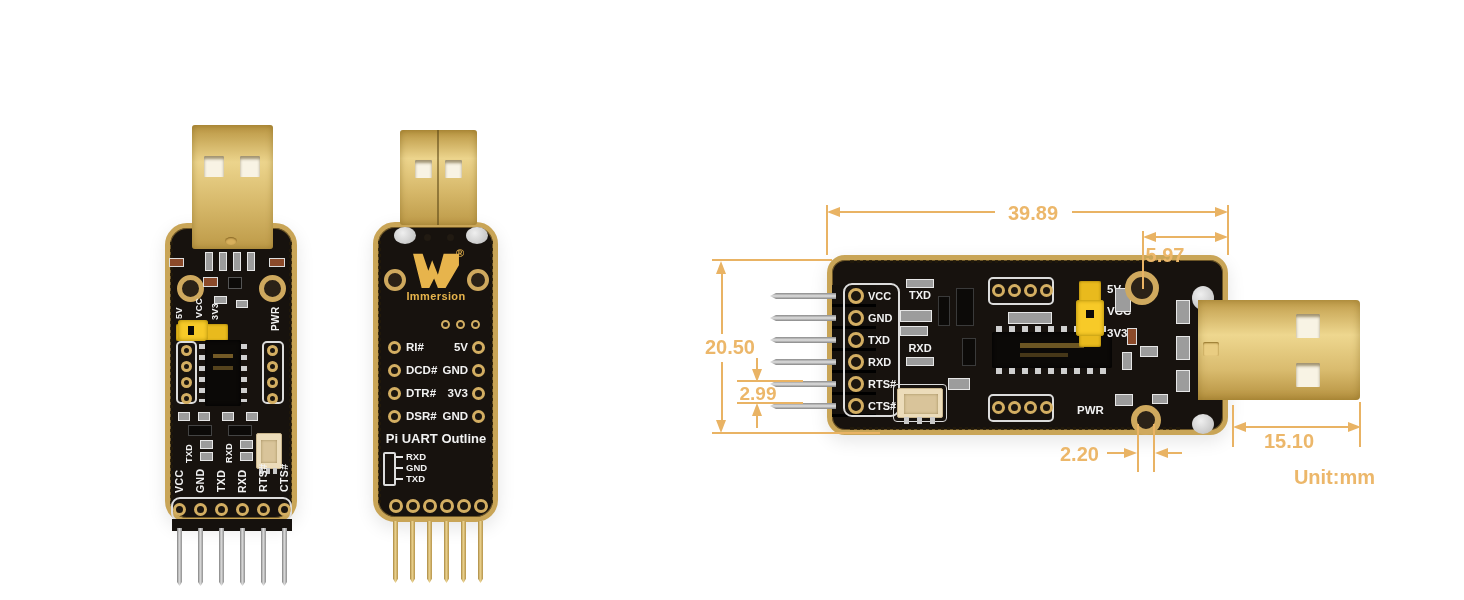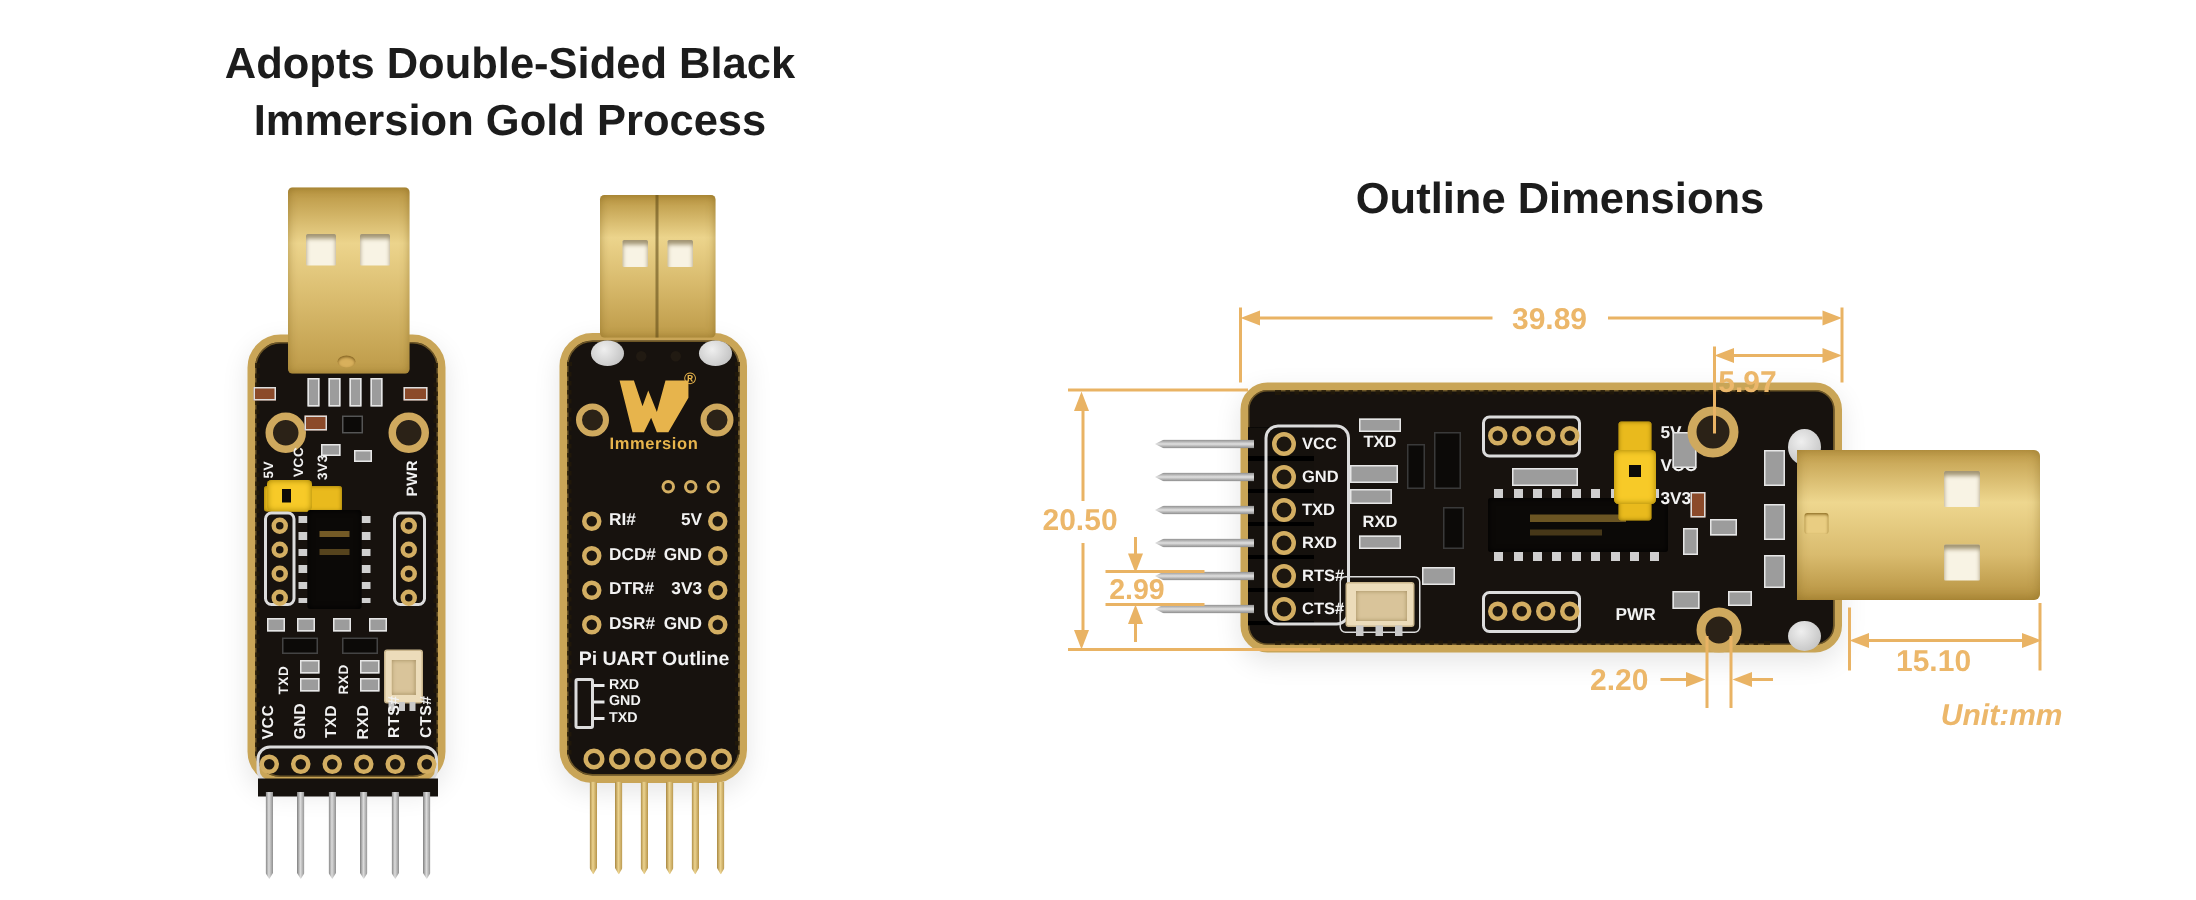--- a/index.html
+++ b/index.html
@@ -57,24 +57,20 @@
   .jumper{position:absolute;background:#e9ba1d;border-radius:2px;box-shadow:inset 0 0 3px #8a6c00;}
   .jumpcap{position:absolute;background:#f7ca28;border-radius:3px;box-shadow:inset 0 0 4px #9c7b00;}
   .jst{position:absolute;background:#ecdcba;border:1px solid #c9b58c;border-radius:2px;box-sizing:border-box;}
   .jst-in{position:absolute;background:#d9c49a;box-shadow:inset 0 0 3px #a08a5c;}
 </style>
 </head>
 <body>
 
 <div class="canvas">
 
-  <div class="title" style="left:100px;top:24px;width:480px;">
-    <div>Adopts Double-Sided Black</div>
-    <div>Immersion Gold Process</div>
-  </div>
 
   <div>
 
     <div class="pcb" style="left:165px;top:223px;width:132px;height:300px;border-radius:22px;"></div>
     <div class="dots-v" style="left:170px;top:242px;height:262px;"></div>
     <div class="dots-v" style="left:289px;top:242px;height:262px;"></div>
 
     <div class="usb" style="left:192px;top:125px;width:81px;height:124px;">
       <div class="usbhole" style="left:12px;top:31px;width:20px;height:21px;"></div>
       <div class="usbhole" style="left:48px;top:31px;width:20px;height:21px;"></div>
@@ -228,21 +224,20 @@
     <div class="hole" style="left:457px;top:499px;width:14px;height:14px;"></div>
     <div class="hole" style="left:474px;top:499px;width:14px;height:14px;"></div>
     <div class="pin-g" style="left:393px;top:521px;height:62px;"></div>
     <div class="pin-g" style="left:410px;top:521px;height:62px;"></div>
     <div class="pin-g" style="left:427px;top:521px;height:62px;"></div>
     <div class="pin-g" style="left:444px;top:521px;height:62px;"></div>
     <div class="pin-g" style="left:461px;top:521px;height:62px;"></div>
     <div class="pin-g" style="left:478px;top:521px;height:62px;"></div>
   </div>
 
-  <div class="title" style="left:840px;top:114px;width:400px;">Outline Dimensions</div>
 
   <div>
 
     <div class="pcb" style="left:827px;top:255px;width:401px;height:180px;border-radius:18px;"></div>
     <div class="dots-h" style="left:850px;top:260px;width:330px;"></div>
     <div class="dots-h" style="left:850px;top:427px;width:330px;"></div>
 
     <div class="abs" style="left:832px;top:285px;width:44px;height:132px;background:#15110d;background-image:repeating-linear-gradient(180deg,transparent 0 19px,#000 19px 22px);"></div>
     <div class="pin-l" style="left:770px;top:293px;width:66px;"></div>
     <div class="pin-l" style="left:770px;top:315px;width:66px;"></div>
@@ -345,21 +340,21 @@
     <div class="dline" style="left:1142px;top:231px;width:2px;height:58px;"></div>
     <div class="arr l" style="left:1143px;top:232px;"></div>
     <div class="dline" style="left:1156px;top:236px;width:60px;height:2px;"></div>
     <div class="arr r" style="left:1215px;top:232px;"></div>
     <div class="dimtxt" style="left:1130px;top:245px;width:70px;text-align:center;">5.97</div>
 
     <div class="dline" style="left:712px;top:259px;width:120px;height:2px;"></div>
     <div class="dline" style="left:712px;top:432px;width:168px;height:2px;"></div>
     <div class="arr u" style="left:716px;top:261px;"></div>
     <div class="dline" style="left:721px;top:272px;width:2px;height:62px;"></div>
-    <div class="dimtxt" style="left:695px;top:337px;width:60px;text-align:left;">20.50</div>
+    <div class="dimtxt" style="left:695px;top:337px;width:60px;text-align:right;">20.50</div>
     <div class="dline" style="left:721px;top:362px;width:2px;height:60px;"></div>
     <div class="arr d" style="left:716px;top:420px;"></div>
 
     <div class="dline" style="left:756px;top:358px;width:2px;height:12px;"></div>
     <div class="arr d" style="left:752px;top:369px;"></div>
     <div class="dline" style="left:737px;top:380px;width:66px;height:2px;"></div>
     <div class="dimtxt" style="left:731px;top:384px;width:54px;text-align:center;font-size:19px;">2.99</div>
     <div class="dline" style="left:737px;top:402px;width:66px;height:2px;"></div>
     <div class="arr u" style="left:752px;top:403px;"></div>
     <div class="dline" style="left:756px;top:415px;width:2px;height:13px;"></div>
@@ -372,16 +367,16 @@
     <div class="arr l" style="left:1155px;top:448px;"></div>
     <div class="dline" style="left:1168px;top:452px;width:14px;height:2px;"></div>
 
     <div class="dline" style="left:1232px;top:405px;width:2px;height:42px;"></div>
     <div class="dline" style="left:1359px;top:402px;width:2px;height:45px;"></div>
     <div class="arr l" style="left:1233px;top:422px;"></div>
     <div class="dline" style="left:1246px;top:426px;width:102px;height:2px;"></div>
     <div class="arr r" style="left:1348px;top:422px;"></div>
     <div class="dimtxt" style="left:1264px;top:431px;width:64px;text-align:left;">15.10</div>
 
-    <div class="dimtxt" style="left:1290px;top:467px;width:85px;text-align:right;font-weight:700;font-style:italic;">Unit:mm</div>
+    <div class="dimtxt" style="left:1290px;top:467px;width:85px;text-align:right;font-weight:700;">Unit:mm</div>
   </div>
 
 </div>
 
 </body></html>

